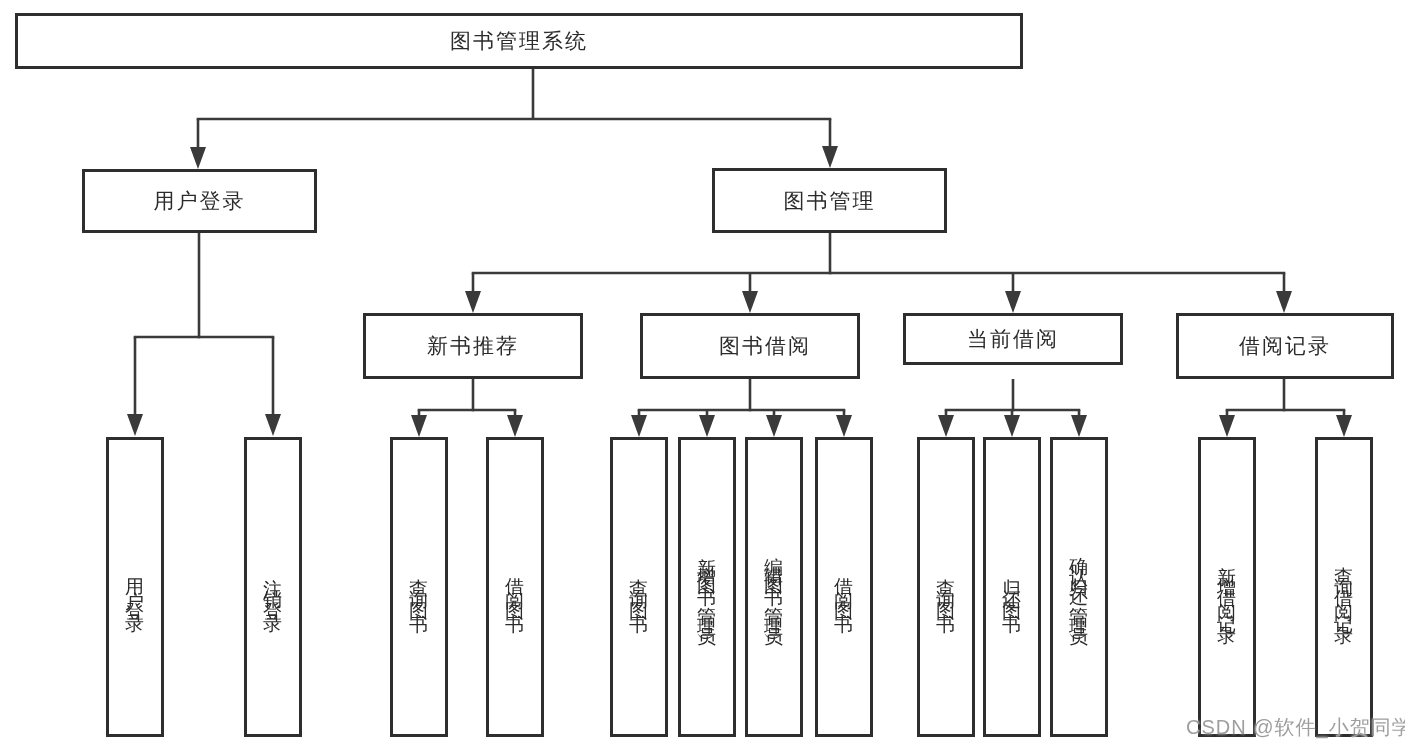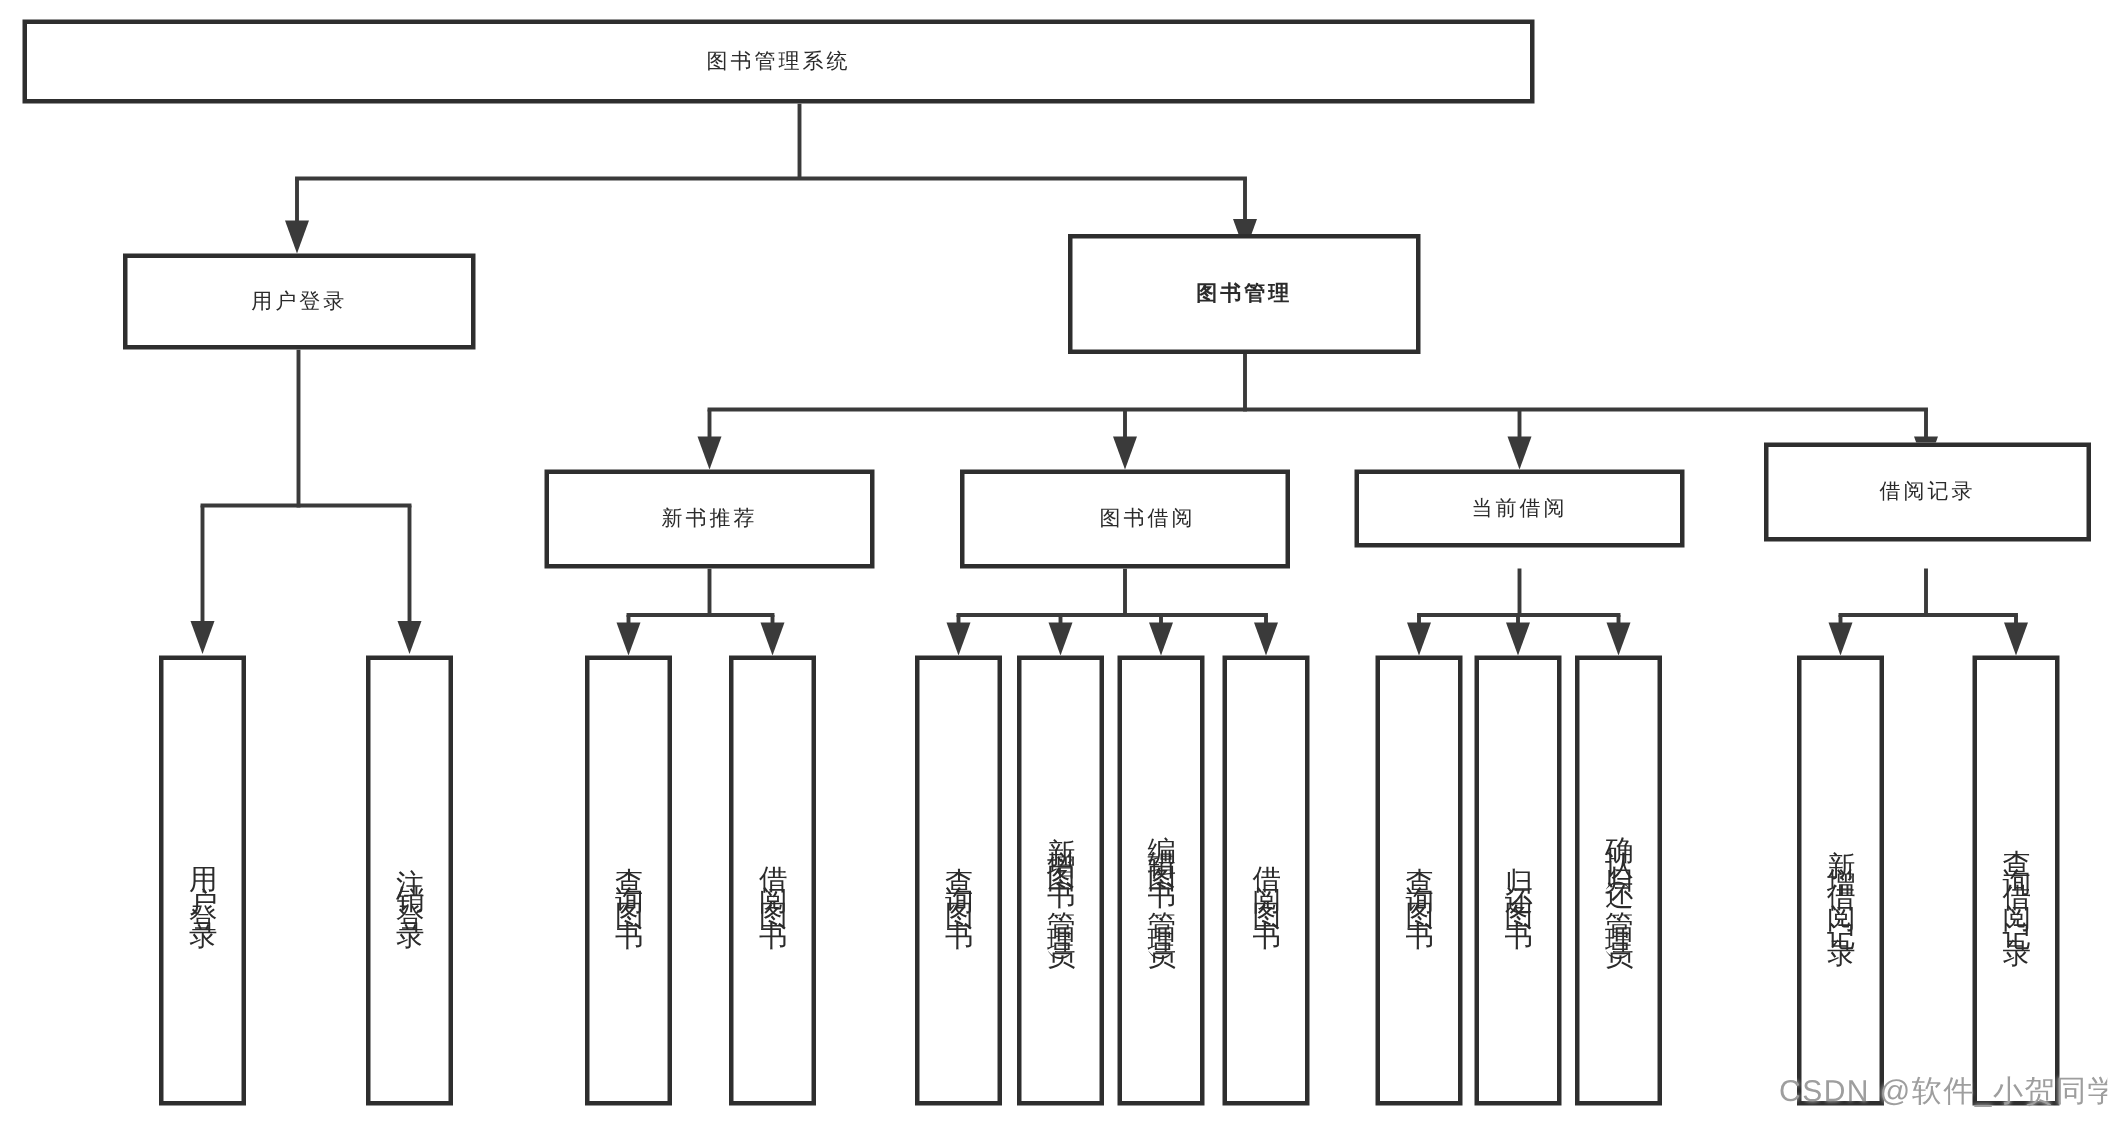--- a/index.html
+++ b/index.html
@@ -26,21 +26,21 @@
     position: absolute;
     box-sizing: border-box;
     background: #ffffff;
     border: 3px solid #2e2e2e;
     display: flex;
     align-items: center;
     justify-content: center;
     color: #2b2b2b;
   }
   .hnode {
-    font-size: 14px;
+    font-size: 21px;
     letter-spacing: 2px;
     white-space: nowrap;
   }
   .root-node {
     left: 15px;
     top: 13px;
     width: 1008px;
     height: 56px;
   }
   .leaf {
@@ -141,34 +141,34 @@
     </g>
   </svg>
 
   <div class="node hnode root-node">
     <span>图书管理系统</span>
   </div>
 
   <div class="node hnode" style="left:82px; top:169px; width:235px; height:64px;">
     <span>用户登录</span>
   </div>
-  <div class="node hnode" style="left:712px; top:156px; width:235px; height:80px;font-weight:bold;">
+  <div class="node hnode" style="left:712px; top:168px; width:235px; height:65px;">
     <span>图书管理</span>
   </div>
 
   <div class="node hnode" style="left:363px; top:313px; width:220px; height:66px;">
     <span>新书推荐</span>
   </div>
   <div class="node hnode" style="left:640px; top:313px; width:220px; height:66px;padding-left:30px;">
     <span>图书借阅</span>
   </div>
   <div class="node hnode" style="left:903px; top:313px; width:220px; height:52px;">
     <span>当前借阅</span>
   </div>
-  <div class="node hnode" style="left:1176px; top:295px; width:218px; height:66px;">
+  <div class="node hnode" style="left:1176px; top:313px; width:218px; height:66px;">
     <span>借阅记录</span>
   </div>
 
   <div class="node leaf" style="left:106px;">
     <span class="vtext">用户登录</span>
   </div>
   <div class="node leaf" style="left:244px;">
     <span class="vtext">注销登录</span>
   </div>
 

